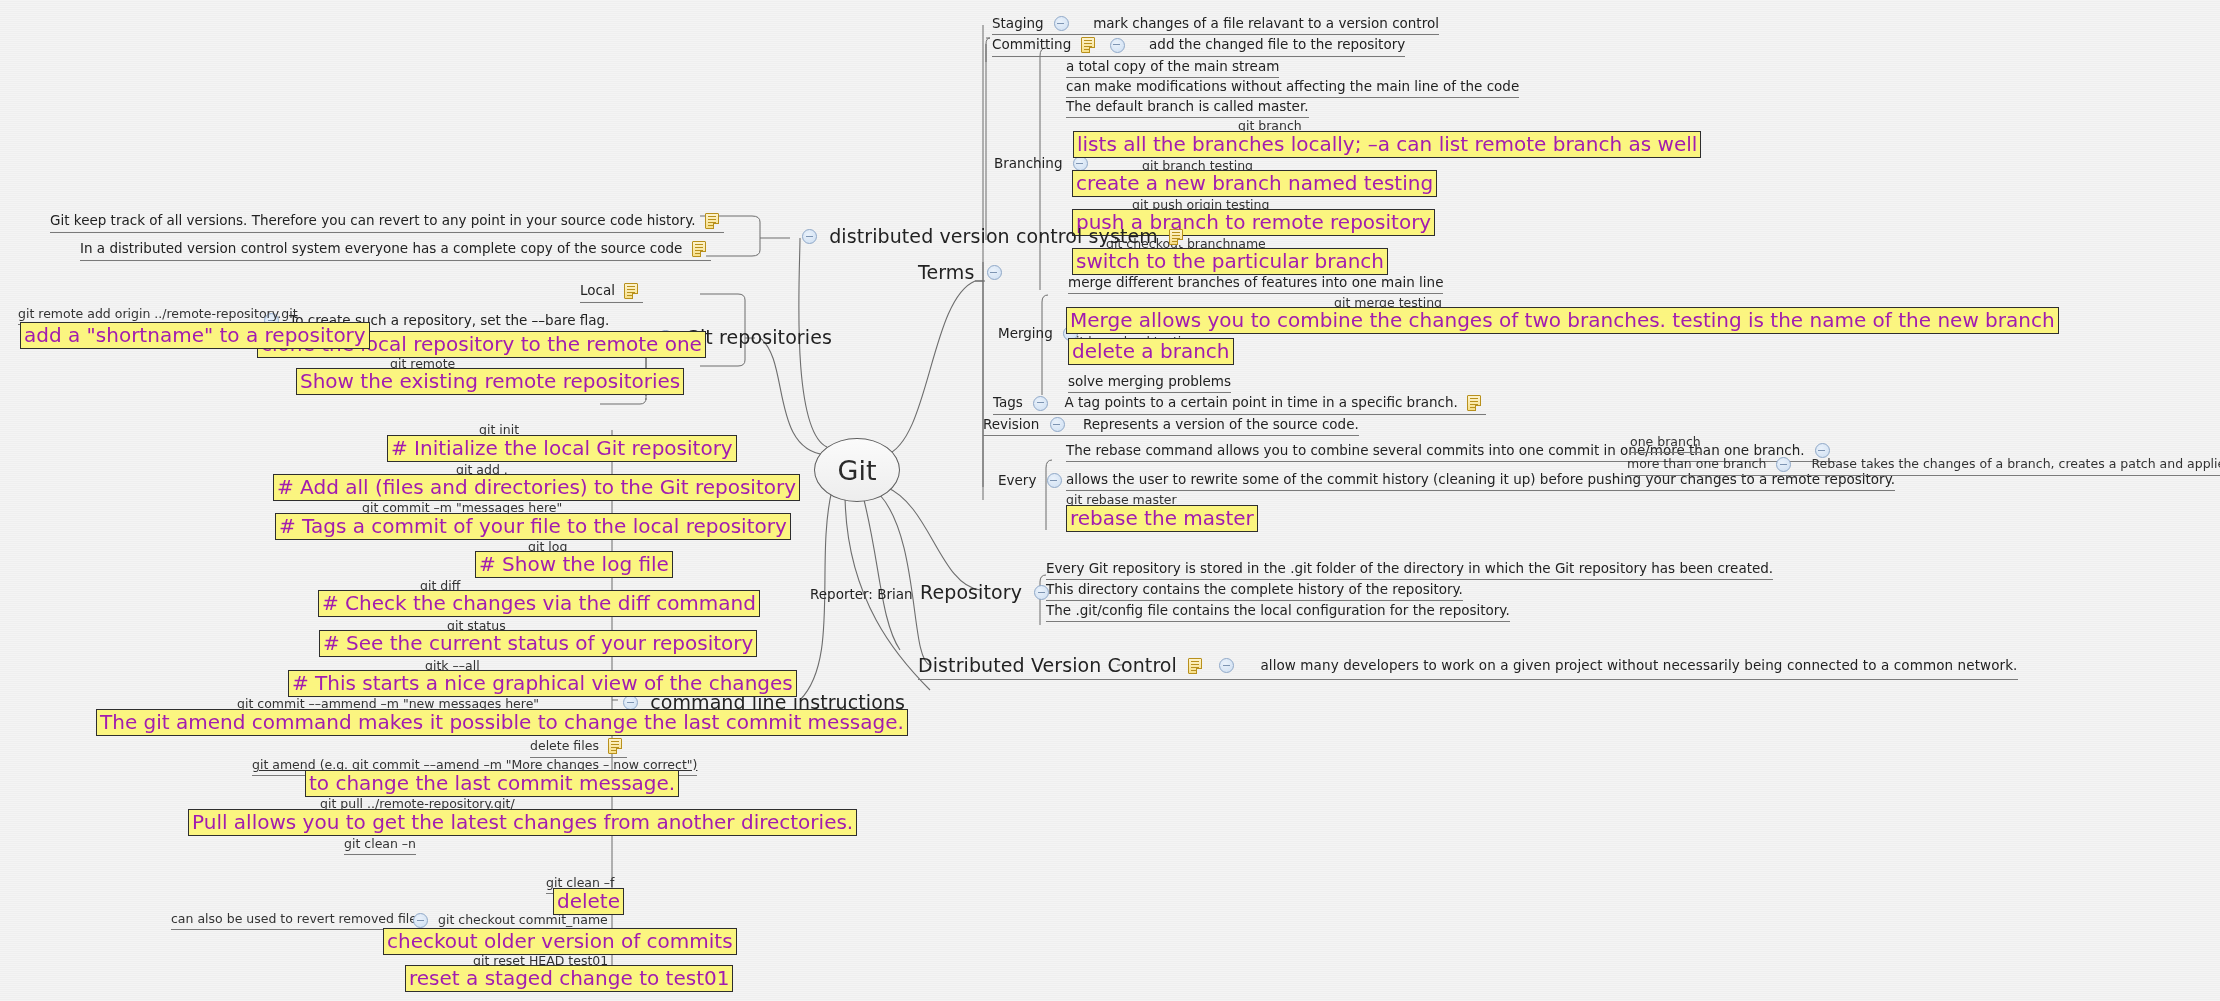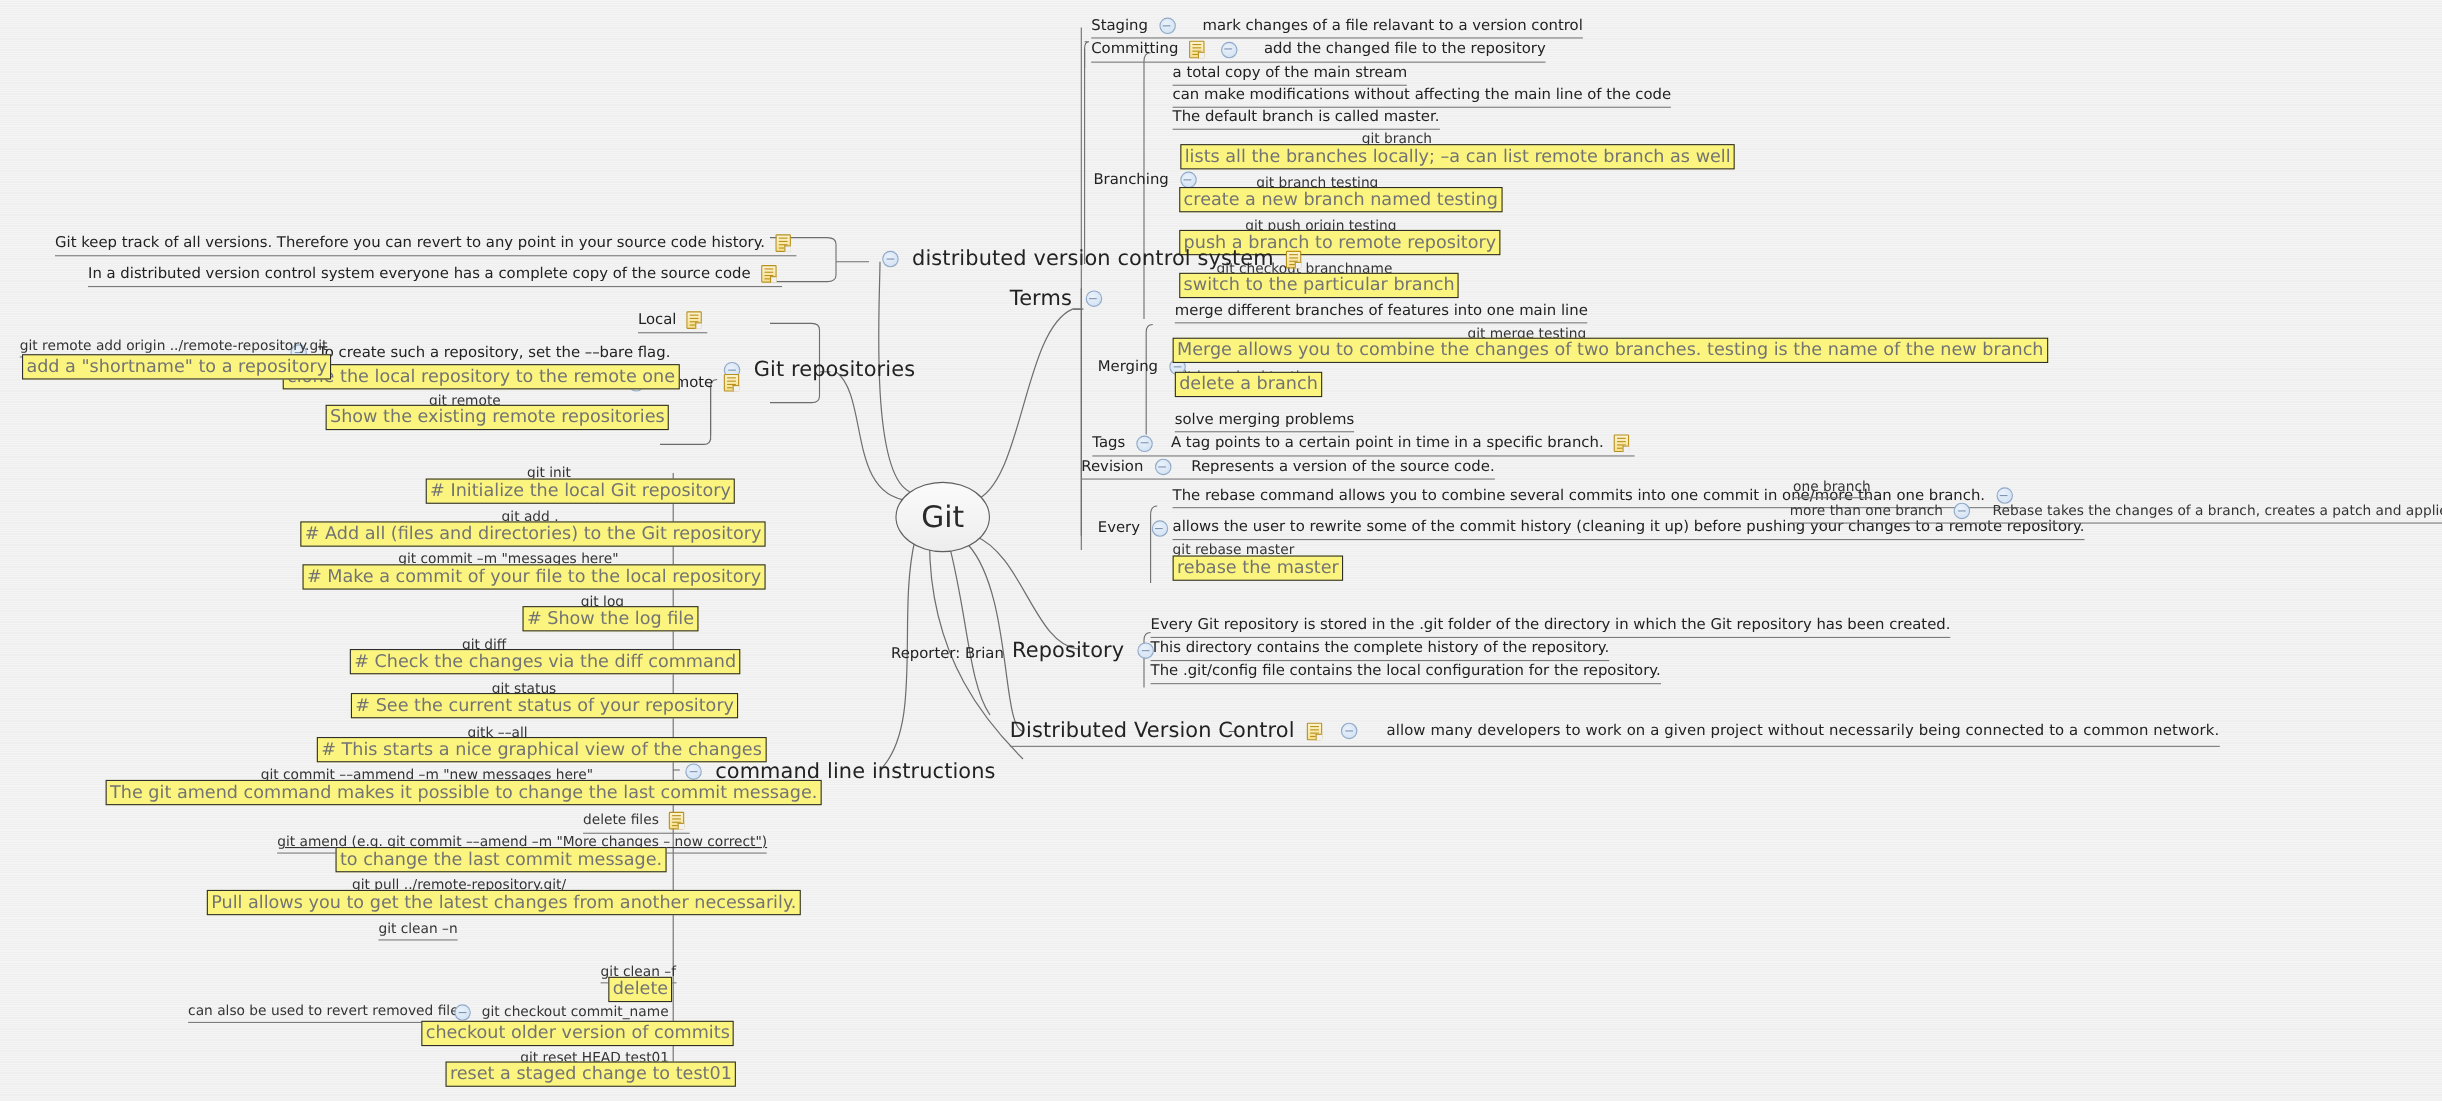--- a/index.html
+++ b/index.html
@@ -20,22 +20,22 @@
   .lbl{display:inline-block;vertical-align:middle;}
 
   .t-big{font-size:19px;letter-spacing:.1px;color:#222;}
   .t-sm{font-size:13.5px;color:#222;}
   .t-xs{font-size:12.5px;color:#333;}
 
   .hl{
     background:#fbf580;
     border:1px solid #2e2e2e;
     padding:1px 3px 2px 3px;
-    font-size:16px;
-    color:#737373;
+    font-size:20px;
+    color:#a21caf;
     display:inline-block;
     line-height:1.12;
     text-align:right;
   }
 
   .center-node{
     position:absolute;
     width:84px;height:62px;
     border:1.2px solid #5e5e5e;
     border-radius:50%;
@@ -291,21 +291,21 @@
     <span class="lbl">command line instructions</span>
   </div>
 
   <div class="node t-xs" style="left:479px;top:424px;border-bottom:1px solid #7a7a7a;padding-bottom:3px;"><span>git init</span></div>
   <div class="node" style="left:387px;top:435px;"><span class="hl"># Initialize the local Git repository</span></div>
 
   <div class="node t-xs" style="left:424px;top:464px;border-bottom:1px solid #7a7a7a;padding-bottom:3px;margin-left:32px;"><span>git add .</span></div>
   <div class="node" style="left:273px;top:474px;"><span class="hl"># Add all (files and directories) to the Git repository</span></div>
 
   <div class="node t-xs" style="left:362px;top:502px;border-bottom:1px solid #7a7a7a;padding-bottom:3px;"><span>git commit –m "messages here"</span></div>
-  <div class="node" style="left:275px;top:513px;"><span class="hl"># Make a commit of your file to the local repository</span></div>
+  <div class="node" style="left:275px;top:513px;"><span class="hl"># Tags a commit of your file to the local repository</span></div>
 
   <div class="node t-xs" style="left:528px;top:541px;border-bottom:1px solid #7a7a7a;padding-bottom:3px;"><span>git log</span></div>
   <div class="node" style="left:475px;top:551px;"><span class="hl"># Show the log file</span></div>
 
   <div class="node t-xs" style="left:420px;top:580px;border-bottom:1px solid #7a7a7a;padding-bottom:3px;"><span>git diff</span></div>
   <div class="node" style="left:318px;top:590px;"><span class="hl"># Check the changes via the diff command</span></div>
 
   <div class="node t-xs" style="left:447px;top:620px;border-bottom:1px solid #7a7a7a;padding-bottom:3px;"><span>git status</span></div>
   <div class="node" style="left:319px;top:630px;"><span class="hl"># See the current status of your repository</span></div>
 
@@ -317,21 +317,21 @@
 
   <div class="node t-xs" style="left:530px;top:738px;border-bottom:1px solid #7a7a7a;padding-bottom:3px;">
     <span>delete files</span>
     <span class="note"></span>
   </div>
 
   <div class="node t-xs" style="left:252px;top:759px;border-bottom:1px solid #7a7a7a;padding-bottom:3px;text-decoration:underline;"><span>git amend  (e.g. git commit ––amend –m "More changes – now correct")</span></div>
   <div class="node" style="left:305px;top:770px;"><span class="hl">to change the last commit message.</span></div>
 
   <div class="node t-xs" style="left:320px;top:798px;border-bottom:1px solid #7a7a7a;padding-bottom:3px;"><span>git pull ../remote-repository.git/</span></div>
-  <div class="node" style="left:188px;top:809px;"><span class="hl">Pull allows you to get the latest changes from another necessarily.</span></div>
+  <div class="node" style="left:188px;top:809px;"><span class="hl">Pull allows you to get the latest changes from another directories.</span></div>
 
   <div class="node t-xs" style="left:344px;top:838px;border-bottom:1px solid #7a7a7a;padding-bottom:3px;"><span>git clean –n</span></div>
 
   <div class="node t-xs" style="left:546px;top:877px;border-bottom:1px solid #7a7a7a;padding-bottom:3px;"><span>git clean –f</span></div>
   <div class="node" style="left:553px;top:888px;"><span class="hl">delete</span></div>
 
   <div class="node t-xs" style="left:171px;top:913px;border-bottom:1px solid #7a7a7a;padding-bottom:3px;"><span>can also be used to revert removed files</span></div>
   <div class="node t-xs" style="left:407px;top:913px;border-bottom:1px solid #7a7a7a;padding-bottom:3px;">
     <span class="collapse"></span>
     <span>git checkout commit_name</span>

